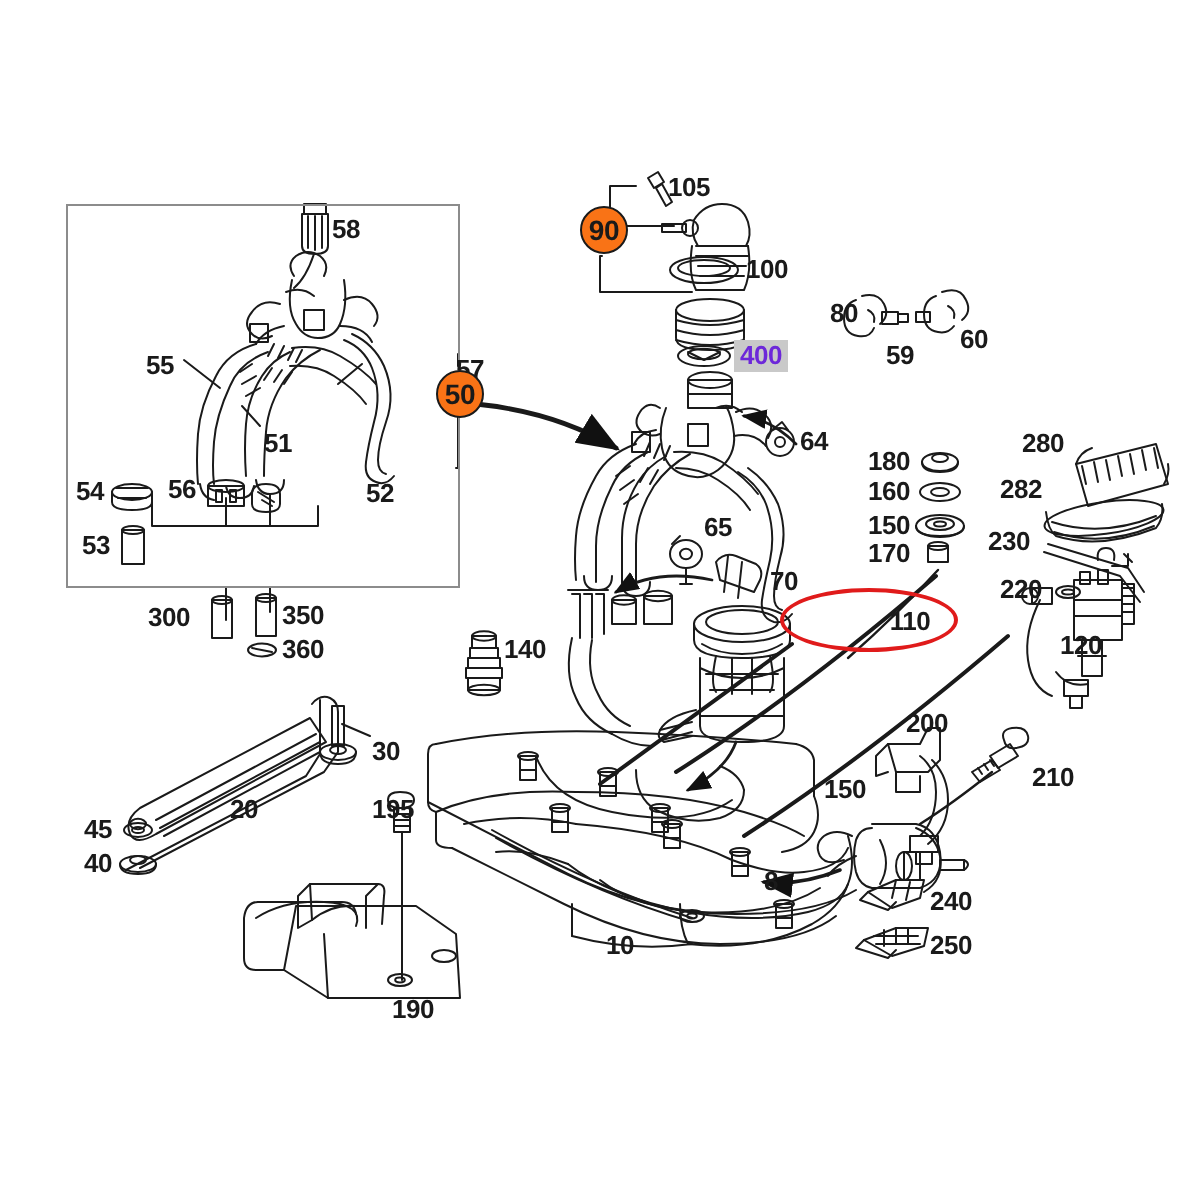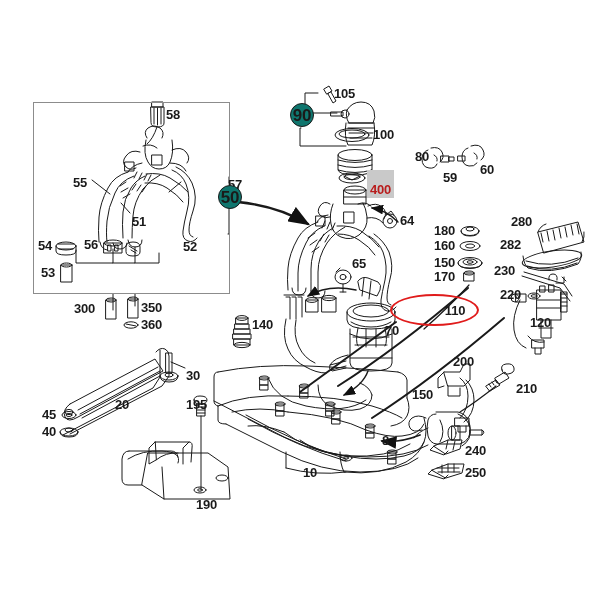--- a/index.html
+++ b/index.html
@@ -31,33 +31,33 @@
     font-family: "Liberation Sans", sans-serif;
     font-size: 13px;
     font-weight: 700;
     color: #1a1a1a;
     white-space: nowrap;
     line-height: 1;
     letter-spacing: -0.2px;
   }
   .lbl.hl {
     background: #c9c9c9;
-    padding: 13px 3px 2px 3px;
-    color: #b91c1c;
+    padding: 1px 3px 2px 3px;
+    color: #6d28d9;
   }
   .lbl.circled {
     border: 1px solid #1a1a1a;
     border-radius: 50%;
     width: 22px;
     height: 22px;
     display: flex;
     align-items: center;
     justify-content: center;
-    background: #0f766e;
-    font-size: 17px;
+    background: #f97316;
+    font-size: 14px;
   }
   .lbl.redcircled {
     border: 2.2px solid #e01b1b;
     border-radius: 50%;
     width: 44px;
     height: 28px;
     display: flex;
     align-items: center;
     justify-content: center;
     background: transparent;
@@ -545,21 +545,21 @@
   <div class="lbl" style="left:334px; top:87px;">105</div>
   <div class="lbl circled" style="left:290px; top:103px;">90</div>
   <div class="lbl" style="left:373px; top:128px;">100</div>
   <div class="lbl" style="left:375px; top:150px;padding-left:40px;">80</div>
   <div class="lbl hl" style="left:367px; top:170px;">400</div>
   <div class="lbl circled" style="left:218px; top:185px;">50</div>
   <div class="lbl" style="left:400px; top:214px;">64</div>
   <div class="lbl" style="left:443px; top:171px;">59</div>
   <div class="lbl" style="left:480px; top:163px;">60</div>
   <div class="lbl" style="left:352px; top:257px;">65</div>
-  <div class="lbl" style="left:385px; top:284px;margin-top:40px;">70</div>
+  <div class="lbl" style="left:385px; top:284px;">70</div>
   <div class="lbl redcircled" style="left:390px; top:294px;">110</div>
 
   <div class="lbl" style="left:434px; top:224px;">180</div>
   <div class="lbl" style="left:434px; top:239px;">160</div>
   <div class="lbl" style="left:434px; top:256px;">150</div>
   <div class="lbl" style="left:434px; top:270px;">170</div>
 
   <div class="lbl" style="left:511px; top:215px;">280</div>
   <div class="lbl" style="left:500px; top:238px;">282</div>
   <div class="lbl" style="left:494px; top:264px;">230</div>

